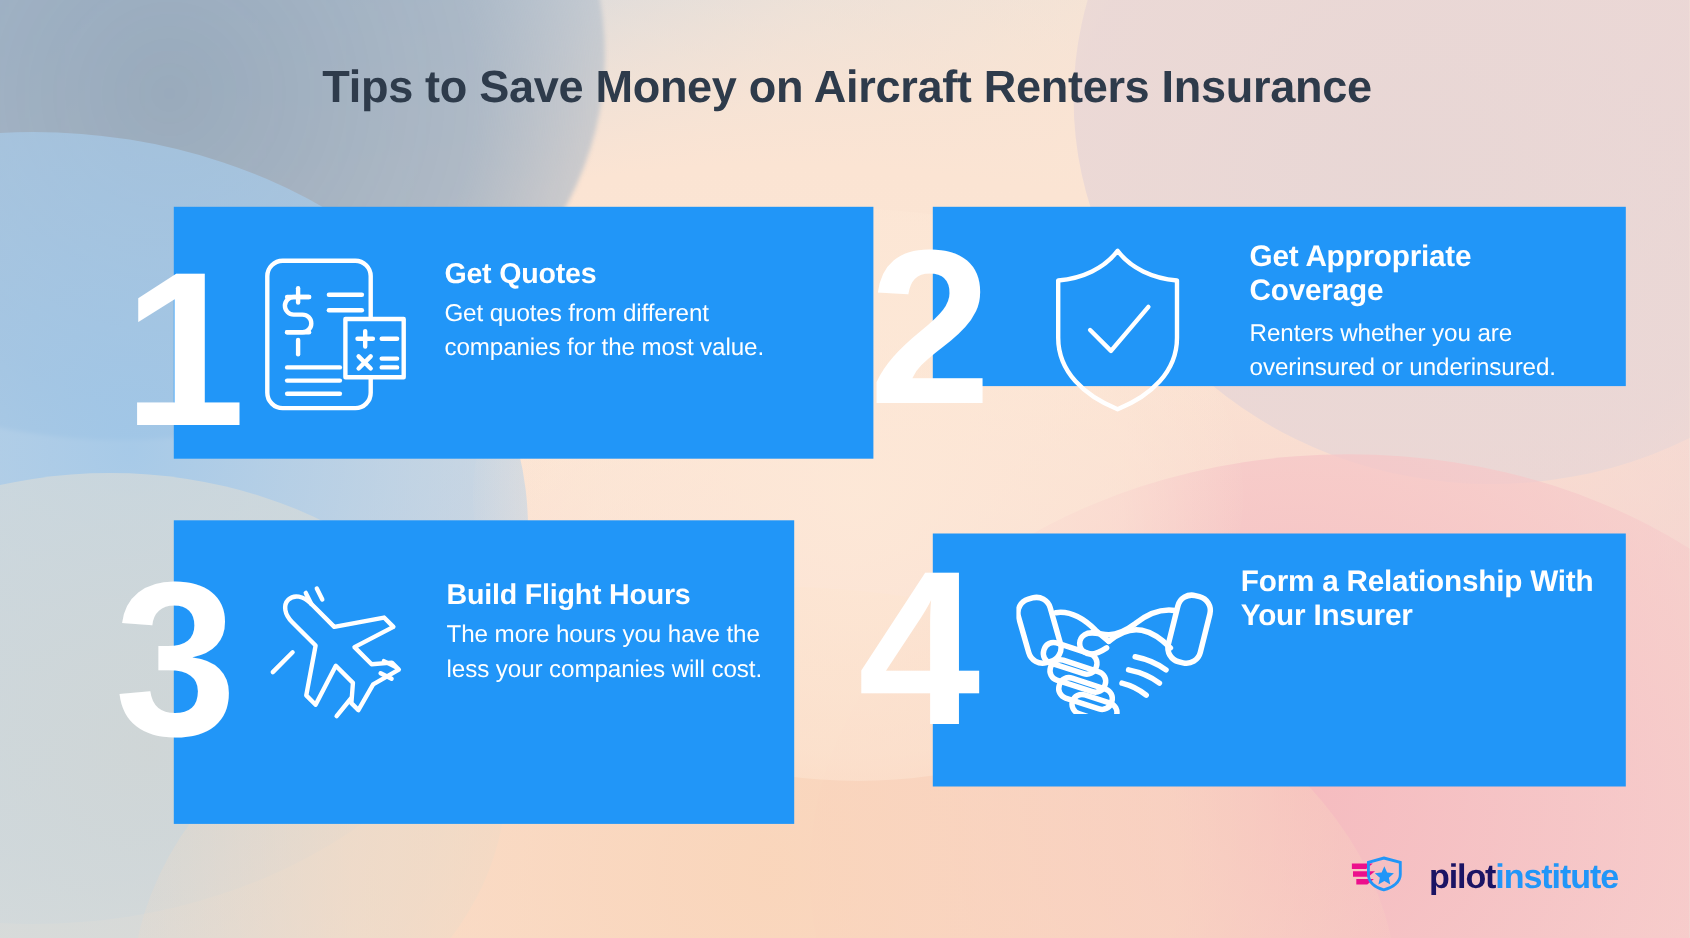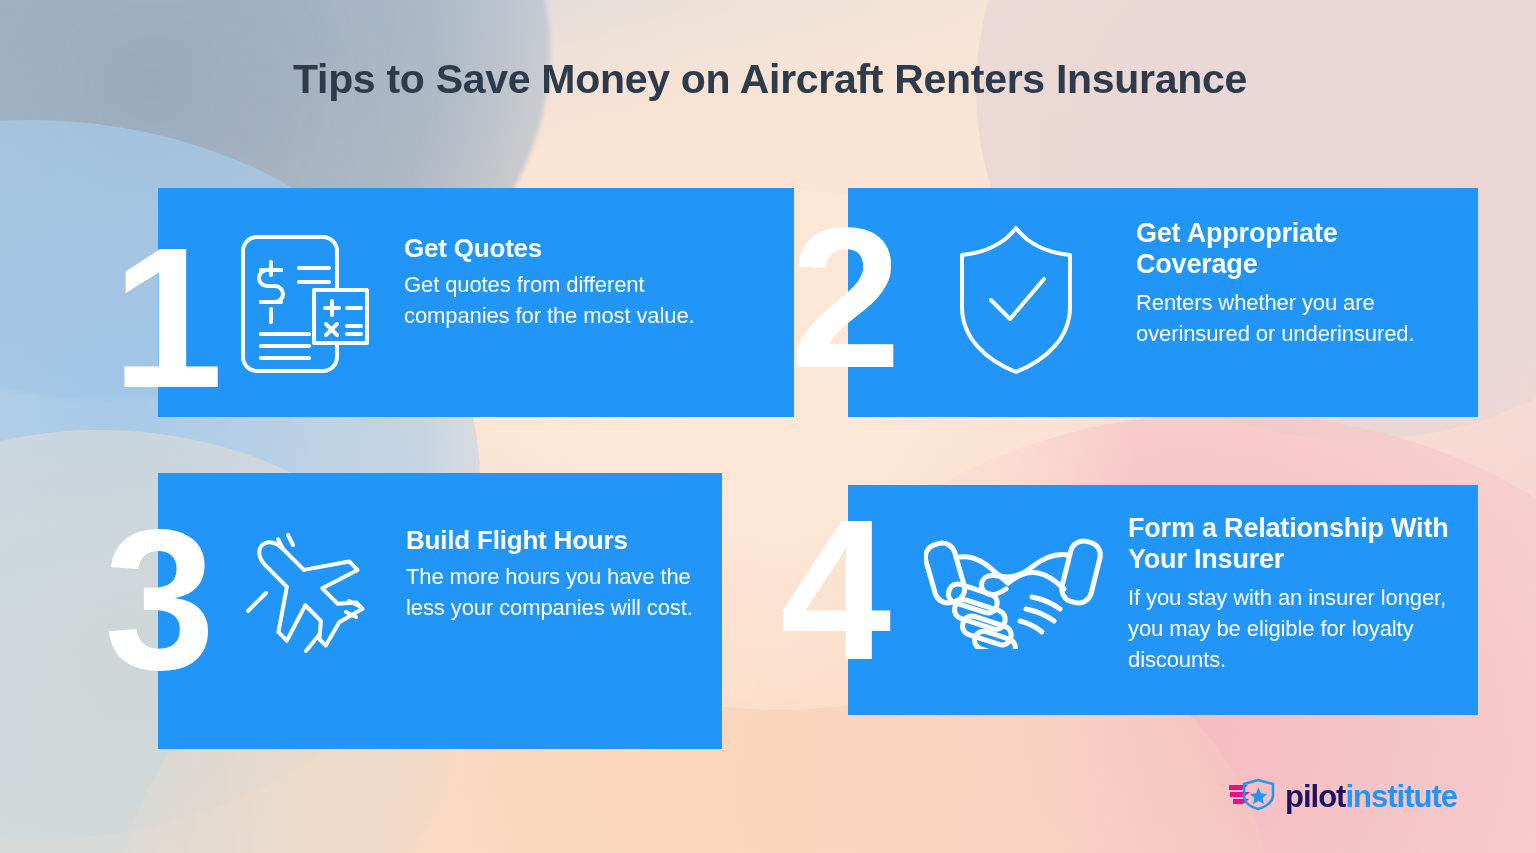--- a/index.html
+++ b/index.html
@@ -73,21 +73,21 @@
     font-size:41px; font-weight:700; letter-spacing:-.3px;
     color:#2E3B4B;
   }
 
   .card {
     position:absolute;
     background:#2196F8;
     display:flex; align-items:center;
   }
   .card.c1 { left:158px; top:188px;  width:636px; height:229px; }
-  .card.c2 { left:848px; top:188px;  width:630px; height:229px; }
+  .card.c2 { left:848px; top:188px;  width:630px; height:163px; }
   .card.c3 { left:158px; top:473px;  width:564px; height:276px; }
   .card.c4 { left:848px; top:473px;  width:630px; height:230px;margin-top:12px; }
 
   .bignum {
     position:absolute;
     color:#FFFFFF;
     font-size:200px; font-weight:700; line-height:1;
     letter-spacing:-6px;
     z-index:3; pointer-events:none;
     font-family:"Liberation Sans", sans-serif;
@@ -116,21 +116,21 @@
   .card.c2 .card-title { font-size:27px; }
   .card.c4 .card-title { font-size:27px; }
   .card-body {
     font-size:22px; font-weight:400; line-height:1.42;
     letter-spacing:-.1px; color:#FFFFFF;
   }
 
   
   #logo {
     position:absolute; left:1228px; top:776px;
-    display:flex; align-items:center; gap:7px;
+    display:flex; align-items:center; gap:21px;
   }
   #logo .wordmark { font-size:31px; font-weight:700; letter-spacing:-1px; line-height:1; }
   #logo .wm-pilot { color:#1B1464; }
   #logo .wm-inst  { color:#2196F8; }
 </style>
 </head>
 <body>
 
 <div id="bg">
   <div class="bg-base"></div>
@@ -243,21 +243,20 @@
         <rect x="38" y="92" width="50" height="19" rx="9" transform="rotate(18 63 101)"></rect>
         <rect x="50" y="106" width="42" height="18" rx="9" transform="rotate(18 71 115)"></rect>
 
         <path d="M108 68 C118 70 128 74 136 80"></path>
         <path d="M102 80 C112 82 122 86 130 92"></path>
         <path d="M96 92 C104 94 112 98 118 103"></path>
       </svg>
     </div>
     <div class="card-text">
       <div class="card-title">Form a Relationship With Your Insurer</div>
-      <div class="card-body">If you stay with an insurer longer, you may be eligible for loyalty discounts.</div>
     </div>
   </div>
   <div class="bignum n4">4</div>
 
   <div id="logo">
     <span>
       <svg width="50" height="36" viewBox="0 0 50 36" fill="none">
 
         <path d="M1 9 H20 L14 14 H1 Z" fill="#EC0F8C"></path>
         <path d="M2 16 H22 L16 21 H2 Z" fill="#EC0F8C"></path>

